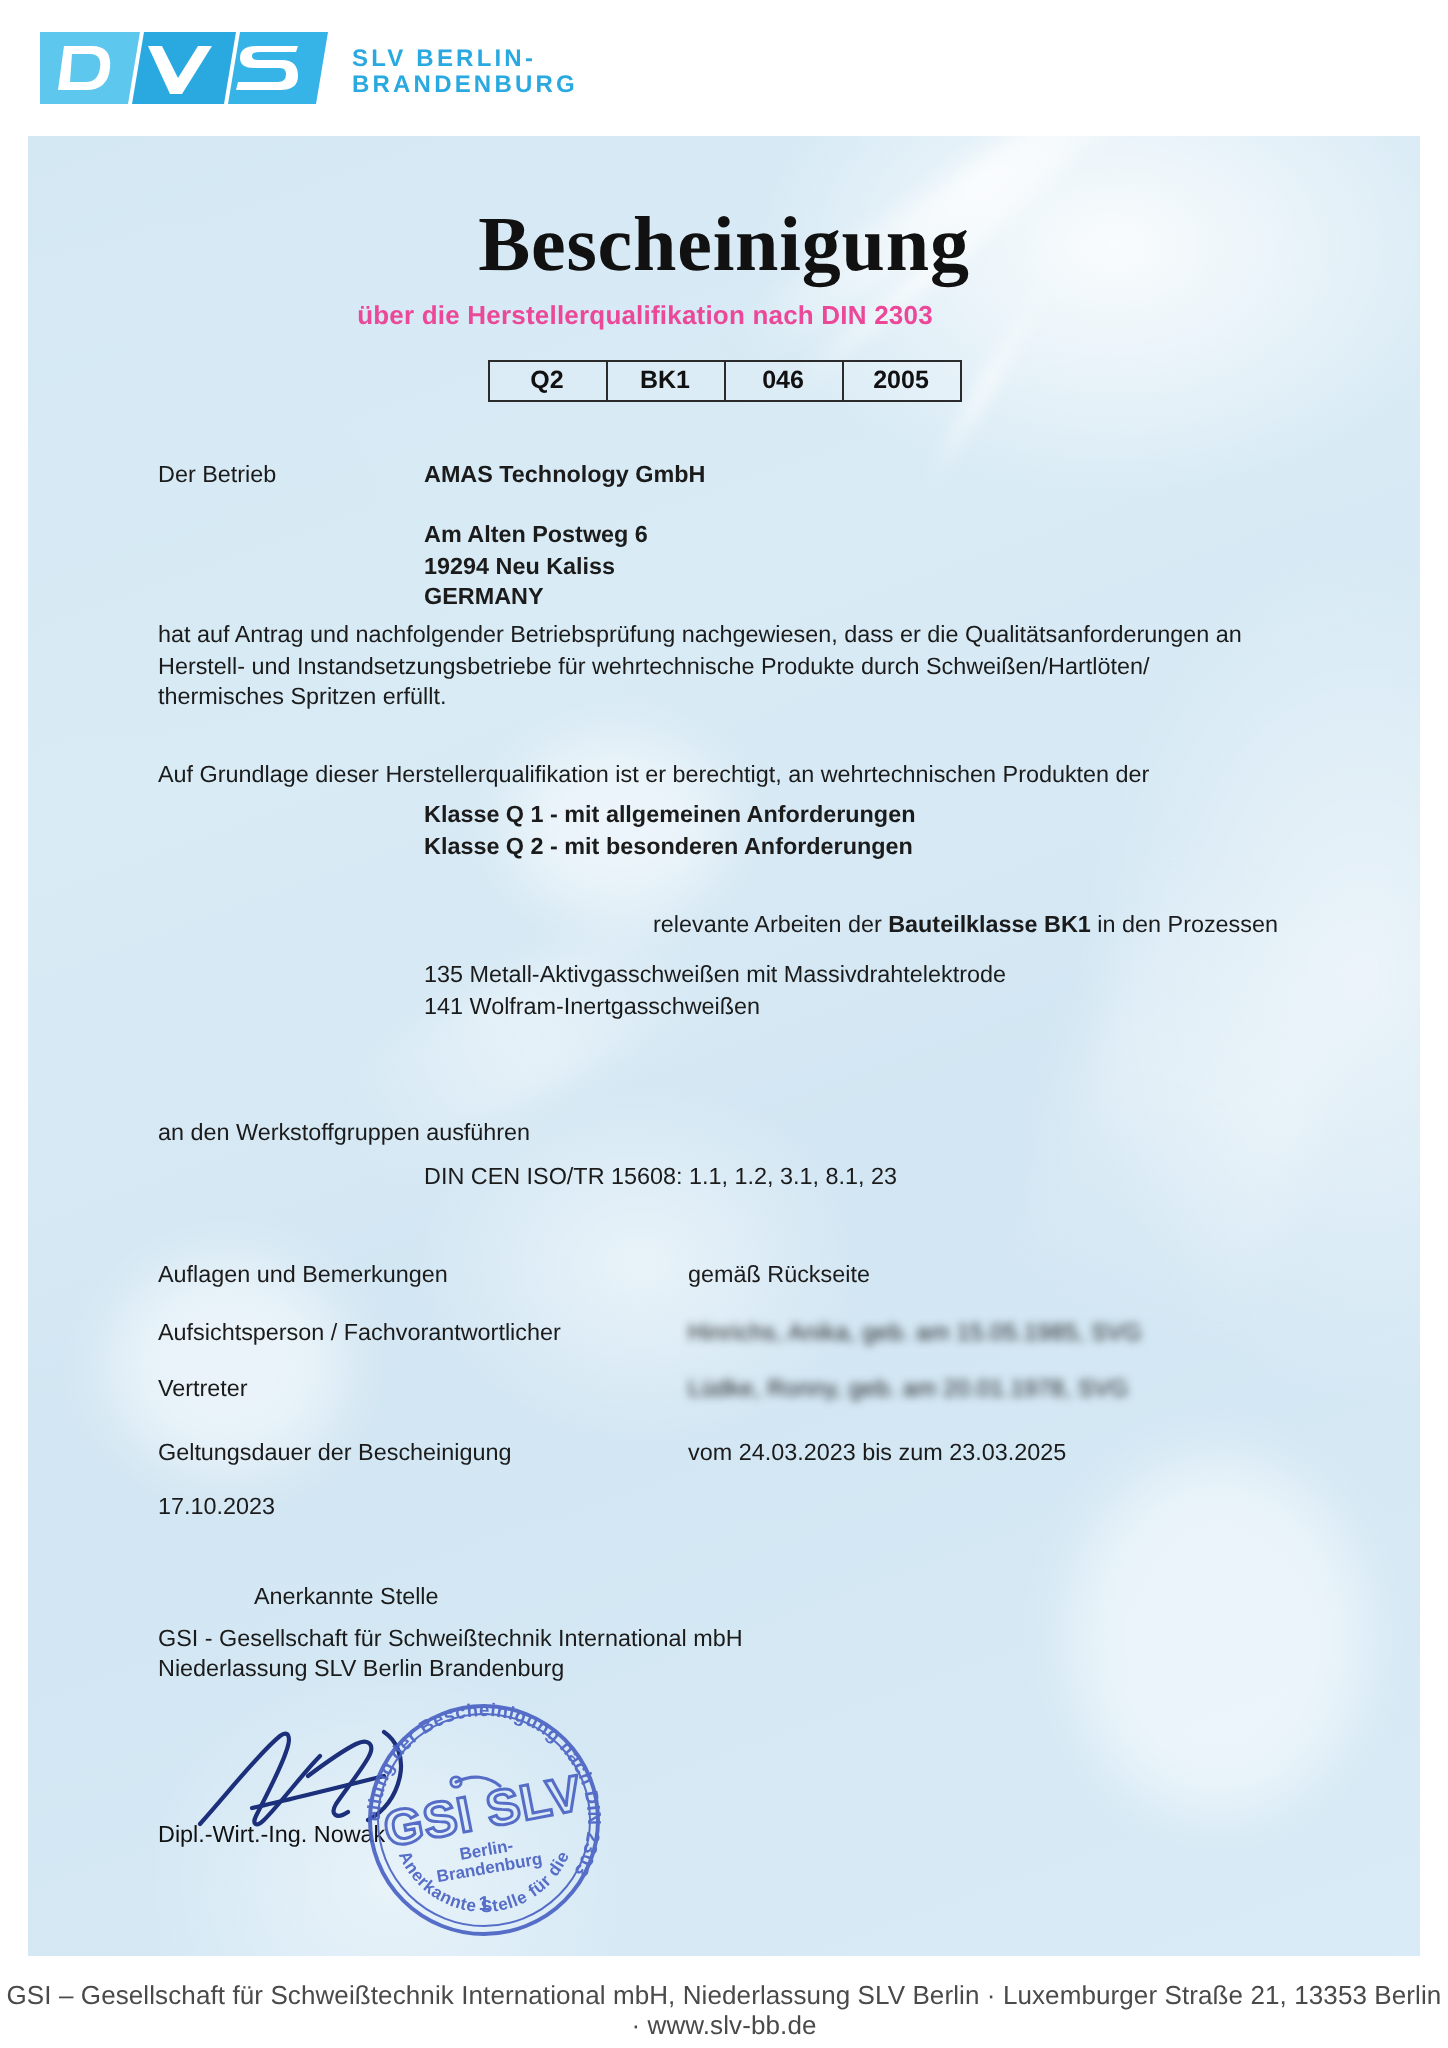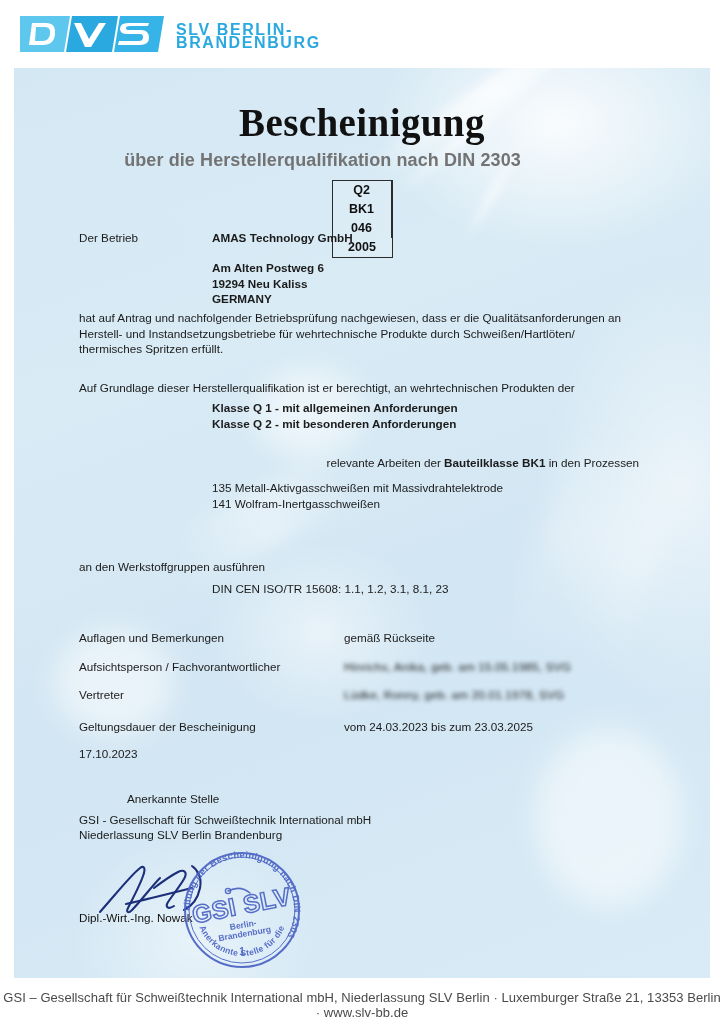--- a/index.html
+++ b/index.html
@@ -75,21 +75,21 @@
   }
   .logo-mark {
     position: relative;
     width: 146px;
     height: 44px;
   }
   .logo-mark svg { display: block; }
   .logo-text {
     margin-left: 12px;
     font-family: "Liberation Sans", sans-serif;
-    font-size: 16px;
+    font-size: 12px;
     font-weight: bold;
     line-height: 13px;
     letter-spacing: 1.6px;
     color: #2aa9e0;
     white-space: pre-line;
     padding-top: 4px;
   }
 
   
   .doc {
@@ -109,39 +109,38 @@
     font-weight: bold;
     font-size: 39px;
     letter-spacing: 0.4px;
     color: #111111;
   }
   .subtitle {
     position: absolute;
     left: 0; top: 82px;
     width: 617px;
     text-align: center;
-    font-size: 18px;
+    font-size: 13px;
     font-weight: bold;
-    color: #737373;
+    color: #ec4899;
     letter-spacing: .1px;
   }
 
   
   .codes {
     position: absolute;
     left: 0; top: 112px;
     width: 696px;
     display: flex;
     justify-content: center;
   }
   .codes-inner {
     display: flex;
     border: 1.3px solid #2b2b2b;
     background: rgba(255,255,255,0.12);
-    flex-direction: column;
   }
   .code-cell {
     border-right: 1.3px solid #2b2b2b;
     padding: 2px 9px 3px 9px;
     font-size: 12.5px;
     font-weight: bold;
     text-align: center;
     min-width: 40px;
     color: #111;
   }

